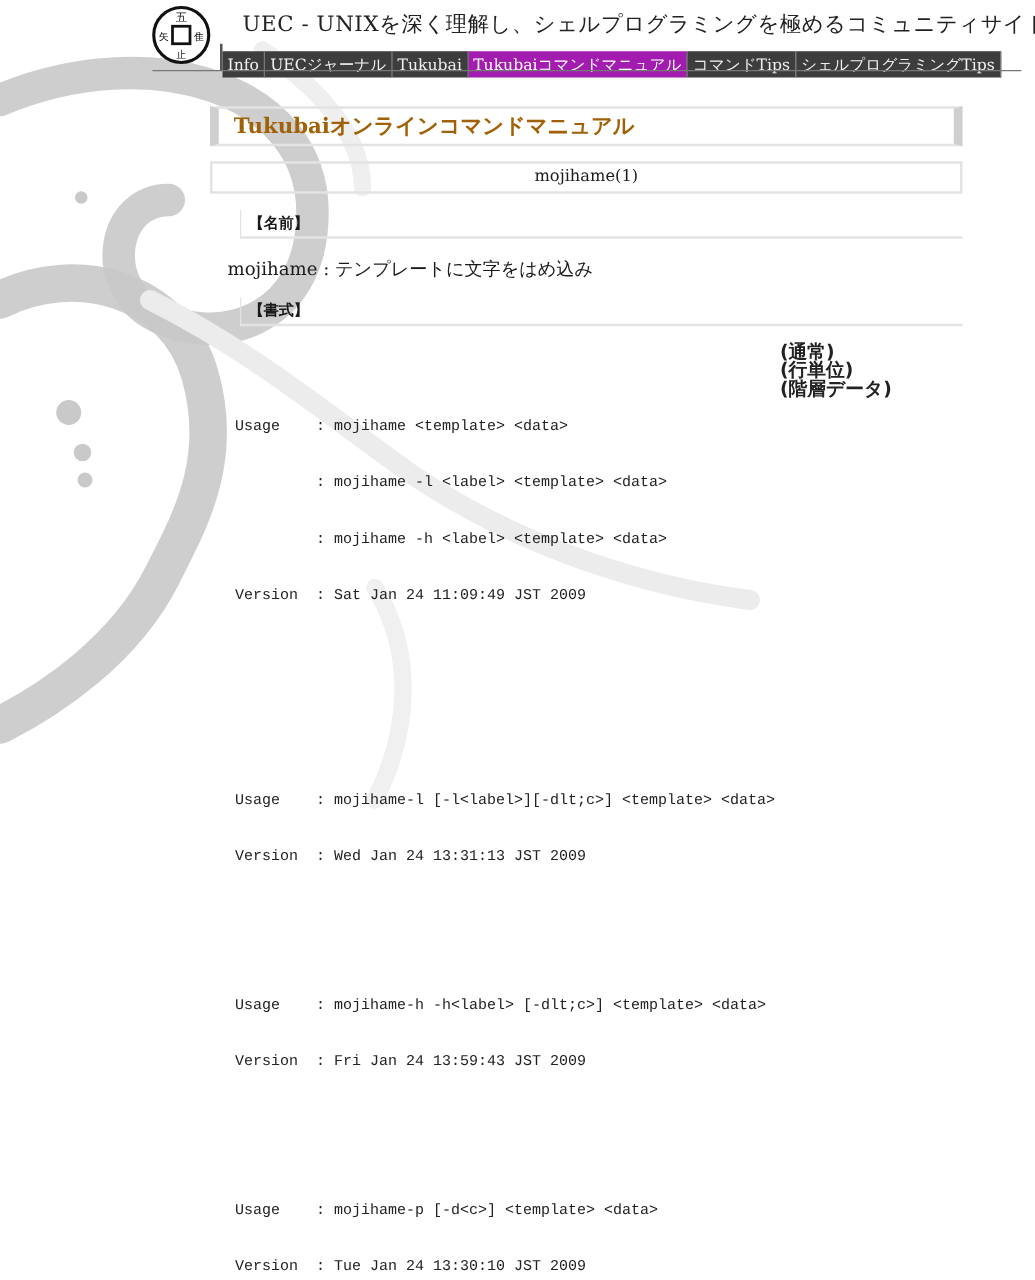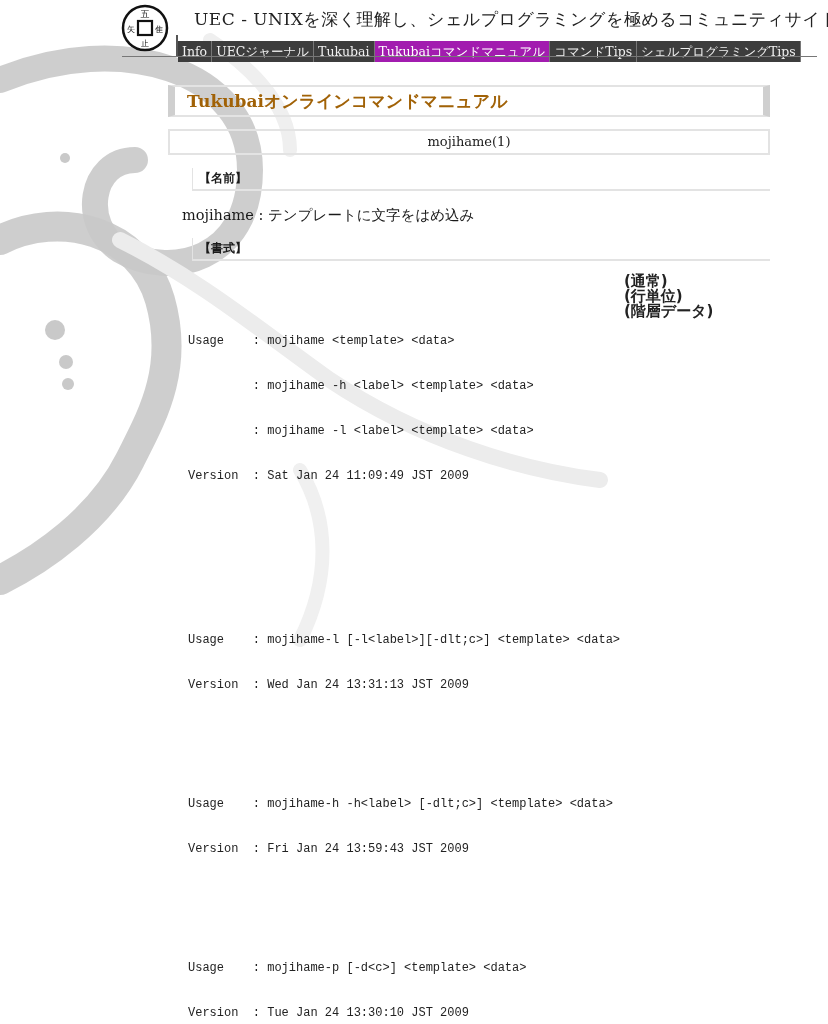--- a/index.html
+++ b/index.html
@@ -71,22 +71,22 @@
   <div class="cmd-box">mojihame(1)</div>
 
   <div style="height:13px"></div>
   <div class="sec-head">【名前】</div>
   <div class="name-line">mojihame : テンプレートに文字をはめ込み</div>
 
   <div class="sec-head">【書式】</div>
   <div class="usage">
     <div class="usage-block">
       <div>Usage    : mojihame &lt;template&gt; &lt;data&gt;</div>
+      <div>         : mojihame -l &lt;label&gt; &lt;template&gt; &lt;data&gt;</div>
       <div>         : mojihame -h &lt;label&gt; &lt;template&gt; &lt;data&gt;</div>
-      <div>         : mojihame -l &lt;label&gt; &lt;template&gt; &lt;data&gt;</div>
       <div>Version  : Sat Jan 24 11:09:49 JST 2009</div>
       <span class="usage-note" style="top:0">(通常)</span>
       <span class="usage-note" style="top:15px">(行単位)</span>
       <span class="usage-note" style="top:30px">(階層データ)</span>
     </div>
     <div class="usage-block">
       <div>Usage    : mojihame-l [-l&lt;label&gt;][-dlt;c&gt;] &lt;template&gt; &lt;data&gt;</div>
       <div>Version  : Wed Jan 24 13:31:13 JST 2009</div>
     </div>
     <div class="usage-block">

